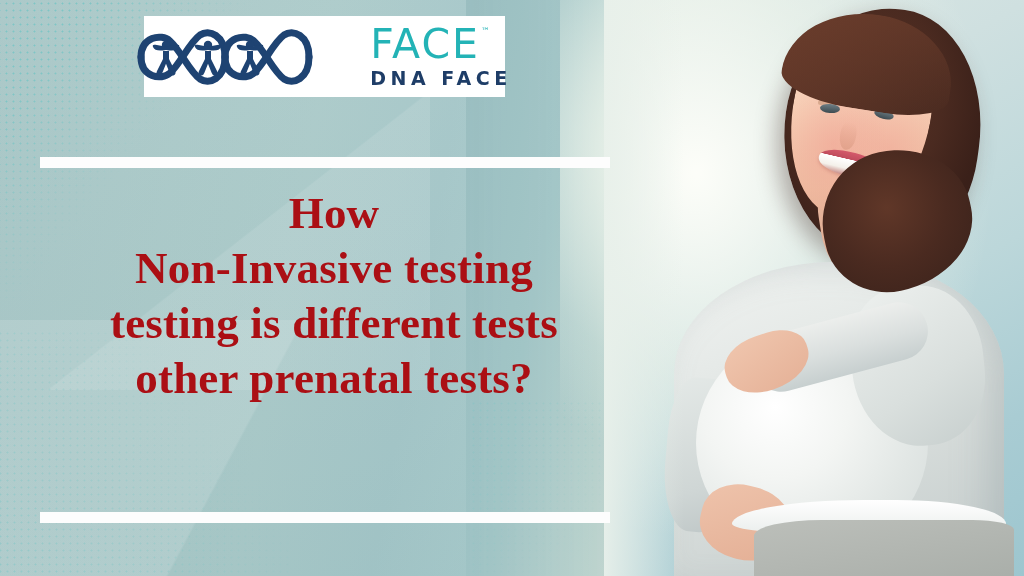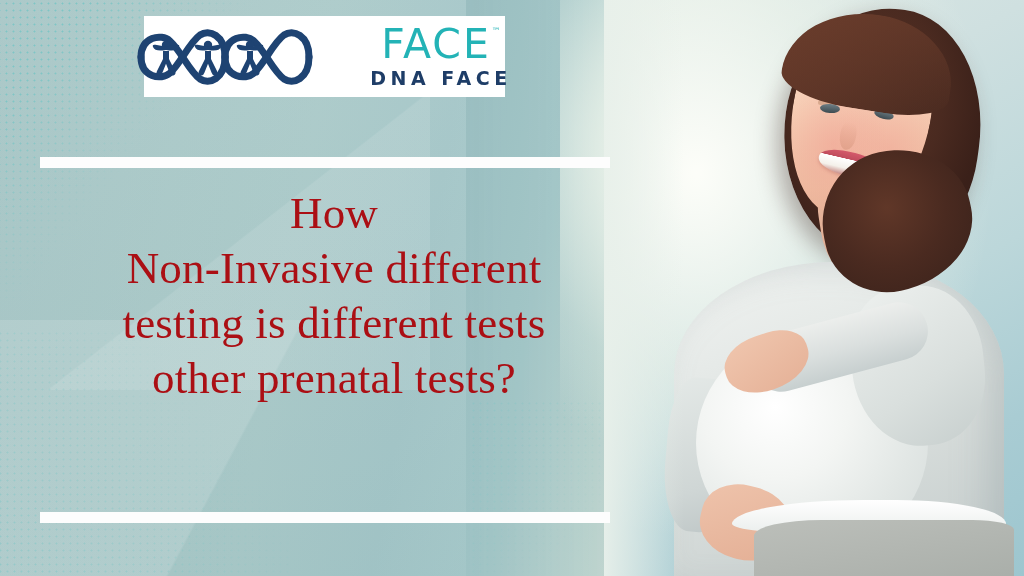--- a/index.html
+++ b/index.html
@@ -72,21 +72,21 @@
     mask-image:linear-gradient(120deg, rgba(0,0,0,0) 10%, #000 75%);}
 
   
   #logo-box{
     position:absolute;left:144px;top:16px;width:361px;height:81px;
     background:#ffffff;
     display:flex;align-items:center;justify-content:center;
     gap:10px;
   }
   #logo-helix{width:176px;height:60px;display:block;flex:0 0 auto;}
-  #logo-words{display:flex;flex-direction:column;align-items:center;justify-content:center;
+  #logo-words{display:flex;flex-direction:column;justify-content:center;
     line-height:1;flex:0 0 auto;padding-bottom:2px;margin-left:47px;}
   #logo-face-row{display:flex;align-items:flex-start;}
   #logo-face{
     font-family:"DejaVu Sans",sans-serif;
     font-size:41px;letter-spacing:2px;color:#23b3b6;font-weight:400;
   }
   #logo-tm{font-family:"DejaVu Sans",sans-serif;font-size:9px;color:#23b3b6;margin-top:3px;margin-left:1px;}
   #logo-sub{
     font-family:"DejaVu Sans",sans-serif;
     font-size:19px;letter-spacing:4.5px;color:#1e3d67;font-weight:700;margin-top:4px;
@@ -97,21 +97,21 @@
     position:absolute;left:40px;width:570px;height:11px;background:#fdfdfd;
   }
   #rule-top{top:157px;}
   #rule-bottom{top:512px;}
 
   
   #headline{
     position:absolute;left:14px;top:186px;width:640px;
     text-align:center;
     font-family:"Liberation Serif","DejaVu Serif",serif;
-    font-weight:400;
+    font-weight:700;
     font-size:45px;
     line-height:55px;
     color:#ab0f14;
     letter-spacing:.2px;
   }
   #headline .ln{display:block;white-space:nowrap;}
 
   
   #photo{
     position:absolute;left:604px;top:0;width:420px;height:576px;
@@ -310,18 +310,18 @@
       </div>
       <span id="logo-sub">DNA FACE</span>
     </div>
   </div>
 
   <div class="rule" id="rule-top"></div>
   <div class="rule" id="rule-bottom"></div>
 
   <div id="headline">
     <span class="ln">How</span>
-    <span class="ln">Non-Invasive different</span>
+    <span class="ln">Non-Invasive testing</span>
     <span class="ln">testing is different tests</span>
     <span class="ln">other prenatal tests?</span>
   </div>
 
 </div>
 
 </body></html>

